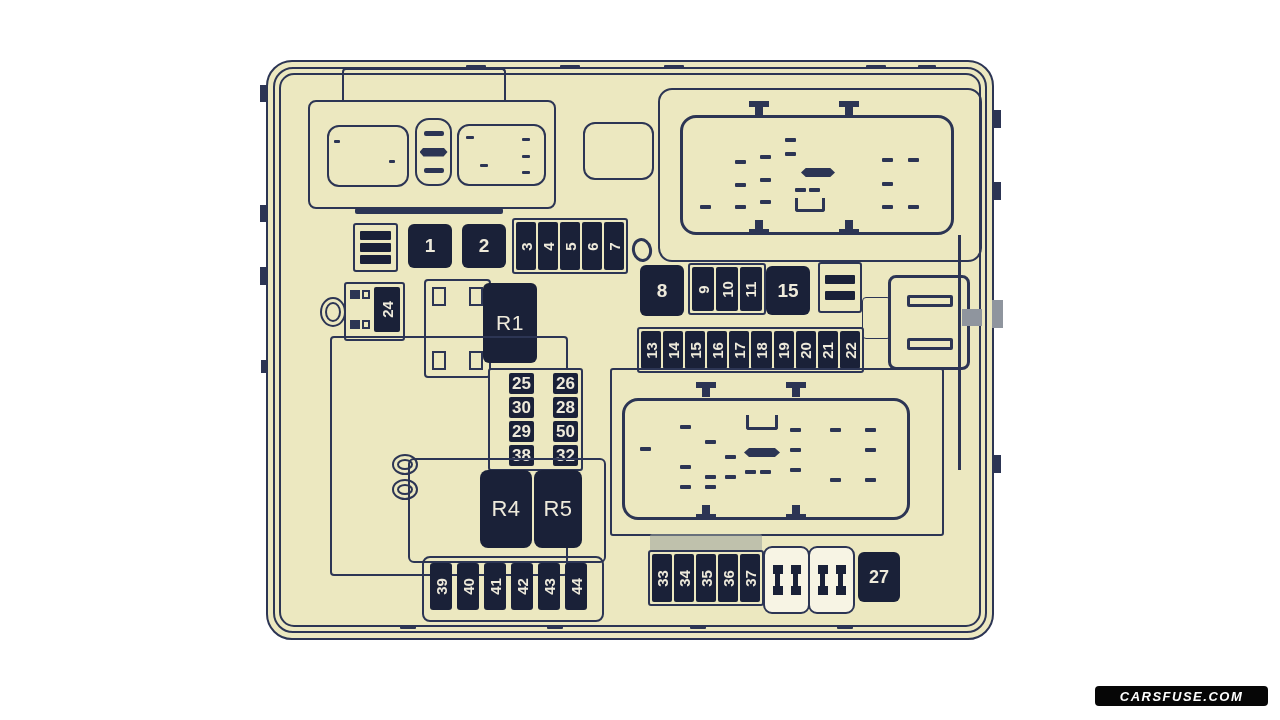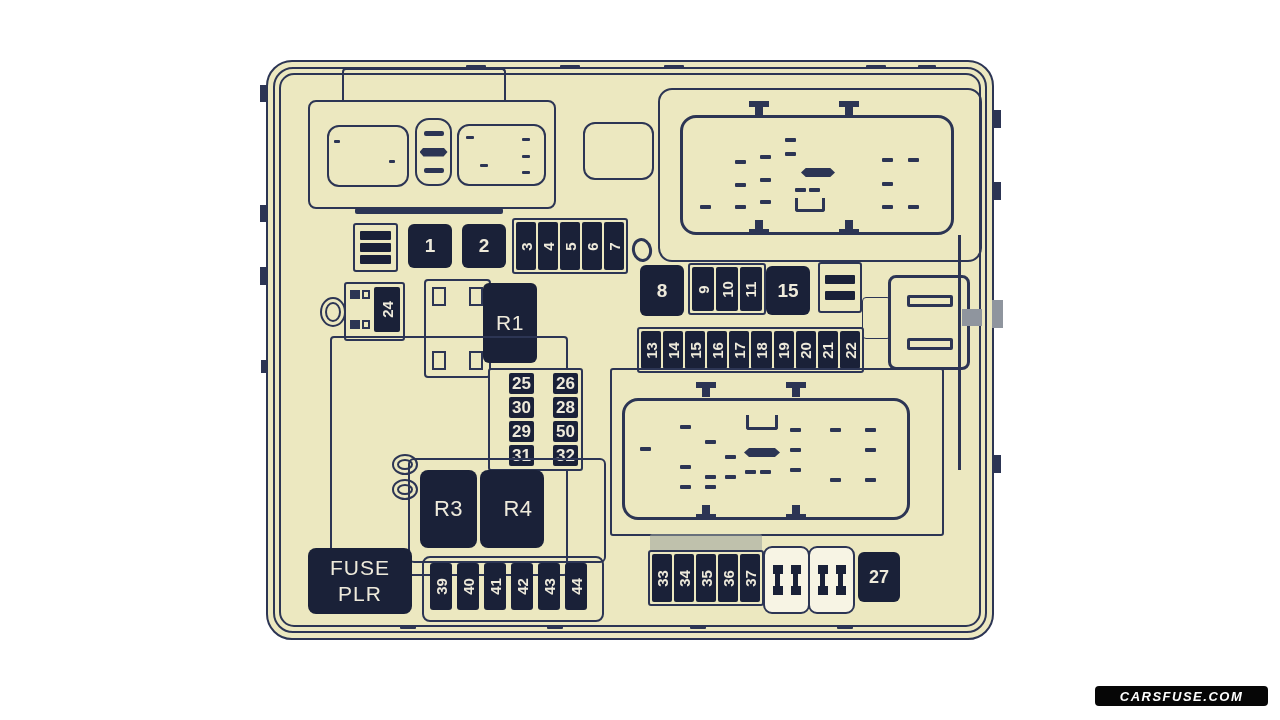--- a/index.html
+++ b/index.html
@@ -240,42 +240,38 @@
         <div class="cell h">
           <span>28</span>
         </div>
         <div class="cell h">
           <span>29</span>
         </div>
         <div class="cell h">
           <span>50</span>
         </div>
         <div class="cell h">
-          <span>31</span>
+          <span>38</span>
         </div>
         <div class="cell h">
           <span>32</span>
         </div>
       </div>
 
     <div class="ring2" style="left:126px;top:394px;width:22px;height:17px;"></div>
     <div class="ring2" style="left:126px;top:419px;width:22px;height:17px;"></div>
 
     <div class="abs outline" style="left:142px;top:398px;width:194px;height:101px;border-width:2.5px;border-radius:6px;"></div>
-    <div class="sq abs rlabel" style="left:154px;top:410px;width:57px;height:78px;font-size:22px;border-radius:8px;">
-        <span>R3</span>
-      </div>
-    <div class="sq abs rlabel" style="left:214px;top:410px;width:52px;height:78px;font-size:22px;border-radius:8px;padding-left:12px;">
+    <div class="sq abs rlabel" style="left:214px;top:410px;width:52px;height:78px;font-size:22px;border-radius:8px;">
         <span>R4</span>
       </div>
-
-    <div class="sq abs" style="left:42px;top:488px;width:104px;height:66px;border-radius:8px;flex-direction:column;font-size:21px;font-weight:500;line-height:1.25;letter-spacing:1px;">
-      <span>FUSE</span>
-      <span>PLR</span>
-    </div>
+    <div class="sq abs rlabel" style="left:268px;top:410px;width:48px;height:78px;font-size:22px;border-radius:8px;">
+        <span>R5</span>
+      </div>
+
 
     <div class="abs outline" style="left:156px;top:496px;width:178px;height:62px;border-radius:8px;"></div>
     <div id="strip3944" class="cellrow abs" style="left:164px;top:503px;">
         <div class="cell v">
           <span>39</span>
         </div>
         <div class="cell v">
           <span>40</span>
         </div>
         <div class="cell v">

